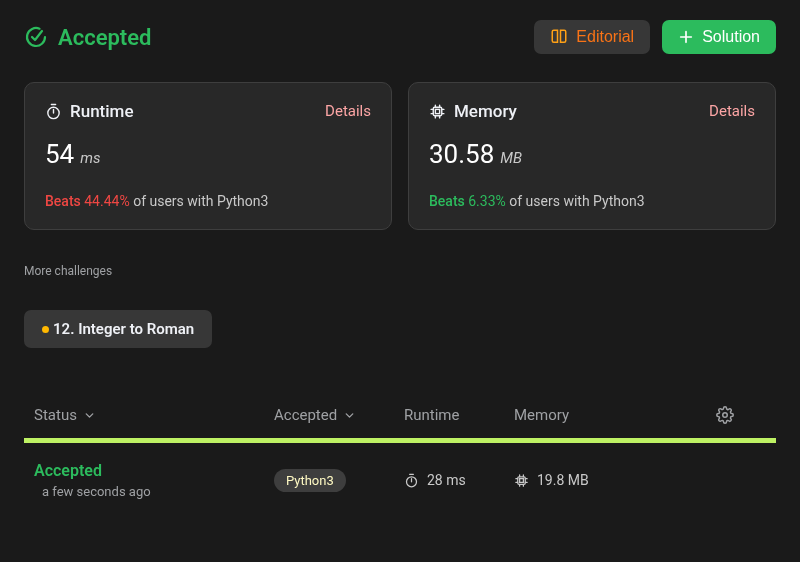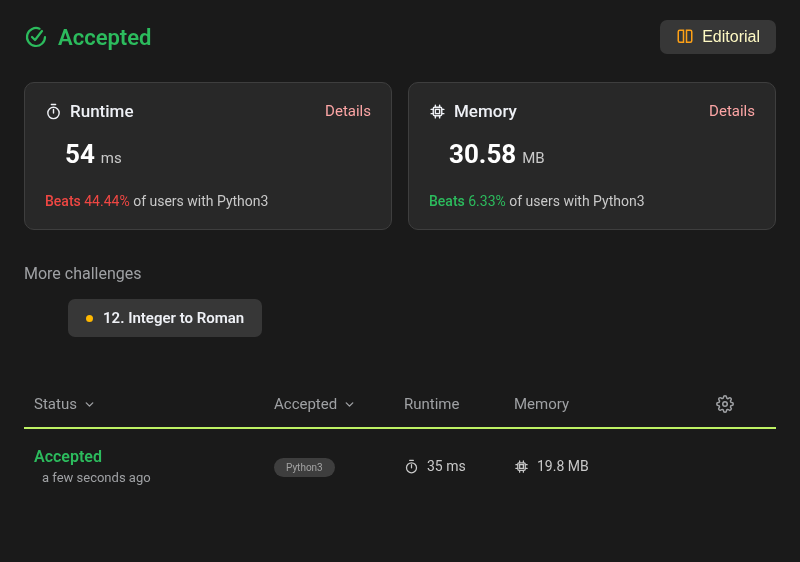--- a/index.html
+++ b/index.html
@@ -38,21 +38,21 @@
     gap: 8px;
     padding: 8px 16px;
     border-radius: 7px;
     font-size: 16px;
     font-weight: 500;
     cursor: pointer;
     border: none;
   }
   .btn-editorial {
     background: #373737;
-    color: #fef9c3;
+    color: #f97316;
   }
   .btn-solution {
     background: #2cbb5d;
     color: #fff;
   }
   .cards-row {
     display: flex;
     gap: 16px;
     margin-bottom: 34px;
   }
@@ -83,70 +83,69 @@
     cursor: pointer;
   }
   .card-value {
     display: flex;
     align-items: baseline;
     gap: 6px;
     margin-bottom: 18px;
   }
   .card-value .num {
     font-size: 26px;
-    font-weight: 700;
+    font-weight: 400;
     color: #fff;
-    margin-left: 20px;
   }
   .card-value .unit {
     font-size: 15px;
     color: #c9c9c9;
+    font-style: italic;
   }
   .card-beats {
     font-size: 14px;
     color: #c9c9c9;
     margin-top: 24px;
   }
   .beats-red { color: #ef4743; }
   .beats-green { color: #2cbb5d; }
   .beats-label { font-weight: 500; }
   .section-title {
     color: #9fa1a4;
-    font-size: 16px;
-    margin-bottom: 16px;
+    font-size: 12px;
+    margin-bottom: 32px;
   }
   .challenge-pill {
     display: inline-flex;
     align-items: center;
-    gap: 10px;
+    gap: 4px;
     background: #373737;
     border-radius: 7px;
     padding: 10px 18px;
     cursor: pointer;
     margin-bottom: 44px;
-    margin-left: 44px;
   }
   .dot-yellow {
     width: 7px; height: 7px; border-radius: 50%; background: #ffb800;
   }
   .challenge-pill span {
     font-size: 15px;
     font-weight: 600;
     color: #eff1f6;
   }
   .table-head, .table-row {
     display: grid;
     grid-template-columns: 240px 130px 110px 120px 100px 30px;
     align-items: center;
     padding: 14px 10px;
   }
   .table-head {
     color: #9fa1a4;
     font-size: 15px;
-    border-bottom: 2px solid #bef264;
+    border-bottom: 5px solid #bef264;
   }
   .th {
     display: flex;
     align-items: center;
     gap: 6px;
   }
   .table-row {
     padding-top: 18px;
   }
   .row-status .st {
@@ -156,24 +155,24 @@
     margin-bottom: 4px;
   }
   .row-status .ago {
     color: #9fa1a4;
     font-size: 13px;
     margin-left: 8px;
   }
   .lang-pill {
     display: inline-block;
     background: #3e3e3e;
-    color: #a3a3a3;
+    color: #fef9c3;
     border-radius: 14px;
     padding: 4px 12px;
-    font-size: 10px;
+    font-size: 13px;
   }
   .cell-icontext {
     display: flex;
     align-items: center;
     gap: 8px;
     color: #c9c9c9;
     font-size: 14px;
   }
   .gear-cell {
     display:flex;
@@ -194,20 +193,26 @@
     </svg>
     <span>Accepted</span>
   </div>
   <div class="header-actions">
     <button class="btn btn-editorial">
       <svg width="18" height="18" viewBox="0 0 24 24" fill="none" stroke="#ffa116" stroke-width="2">
           <path d="M3 5a2 2 0 0 1 2-2h5v16H5a2 2 0 0 1-2-2V5z"></path>
           <path d="M21 5a2 2 0 0 0-2-2h-5v16h5a2 2 0 0 0 2-2V5z"></path>
         </svg>
       <span>Editorial</span>
+    </button>
+    <button class="btn btn-solution">
+      <svg width="16" height="16" viewBox="0 0 24 24" fill="none" stroke="#fff" stroke-width="2.5" stroke-linecap="round">
+          <path d="M12 4v16M4 12h16"></path>
+        </svg>
+      <span>Solution</span>
     </button>
   </div>
 </div>
 
 <div class="cards-row">
   <div class="card">
     <div class="card-head">
       <div class="card-title">
         <svg width="17" height="17" viewBox="0 0 24 24" fill="none" stroke="#eff1f6" stroke-width="2">
             <circle cx="12" cy="14" r="8"></circle>
@@ -291,21 +296,21 @@
     <div class="ago">a few seconds ago</div>
   </div>
   <div>
     <span class="lang-pill">Python3</span>
   </div>
   <div class="cell-icontext">
     <svg width="15" height="15" viewBox="0 0 24 24" fill="none" stroke="#c9c9c9" stroke-width="2">
         <circle cx="12" cy="14" r="8"></circle>
         <path d="M12 14V9M9 2h6" stroke-linecap="round"></path>
       </svg>
-    <span>35 ms</span>
+    <span>28 ms</span>
   </div>
   <div class="cell-icontext">
     <svg width="15" height="15" viewBox="0 0 24 24" fill="none" stroke="#c9c9c9" stroke-width="2">
         <rect x="6" y="6" width="12" height="12" rx="2"></rect>
         <rect x="9" y="9" width="6" height="6"></rect>
         <path d="M9 3v3M15 3v3M9 18v3M15 18v3M3 9h3M3 15h3M18 9h3M18 15h3" stroke-linecap="round"></path>
       </svg>
     <span>19.8 MB</span>
   </div>
   <div></div>

